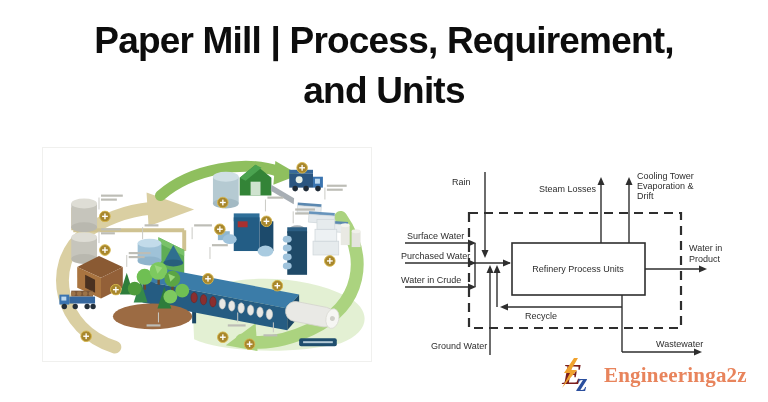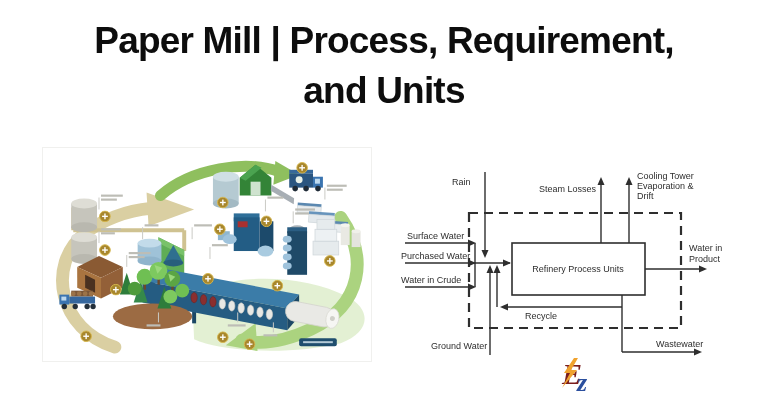--- a/index.html
+++ b/index.html
@@ -332,13 +332,14 @@
   <text x="266" y="197">Wastewater</text>
 </svg>
 </div>
 
 <div class="logo">
   <svg class="logo-icon" width="40" height="36" viewBox="0 0 40 36">
     <text x="3" y="27" font-size="30" fill="#7B1D1D">E</text>
     <polygon points="15,1 5,16 11,16 3,31 18,13 12,13 19,1" fill="#F0A22E"></polygon>
     <text x="18" y="34" font-size="26" fill="#2B4F9E">z</text>
   </svg>
+  <span class="logo-text">Engineeringa2z</span>
 </div>
 
 </body></html>

